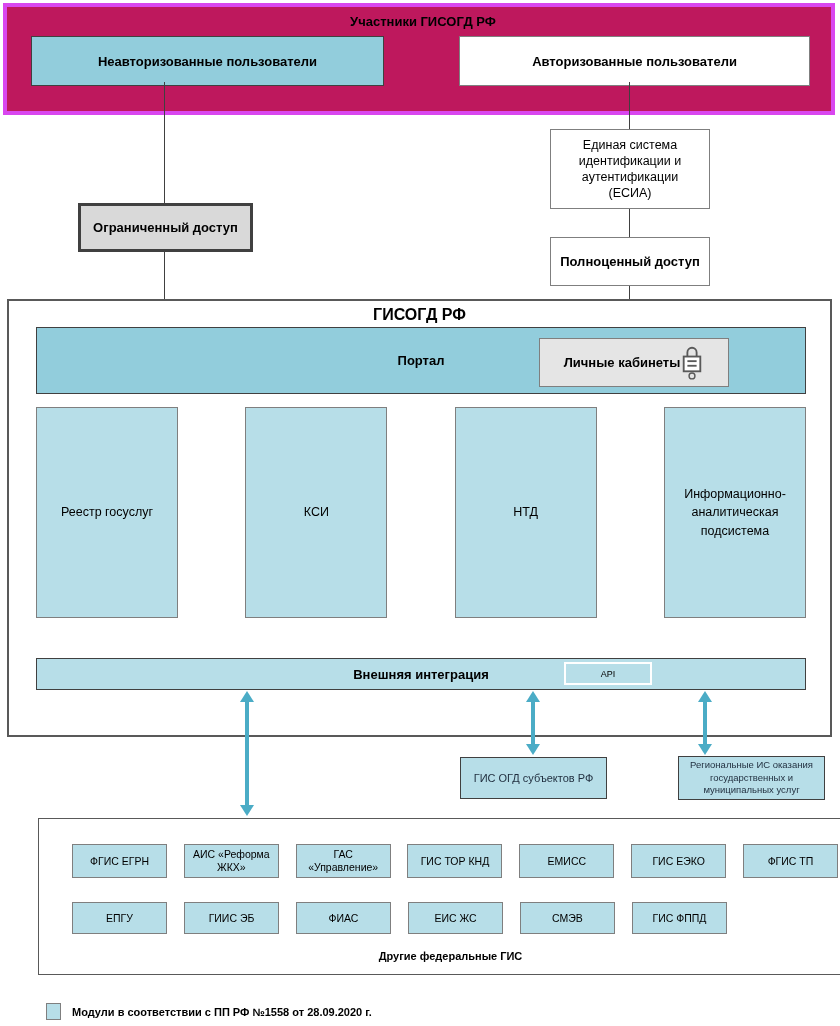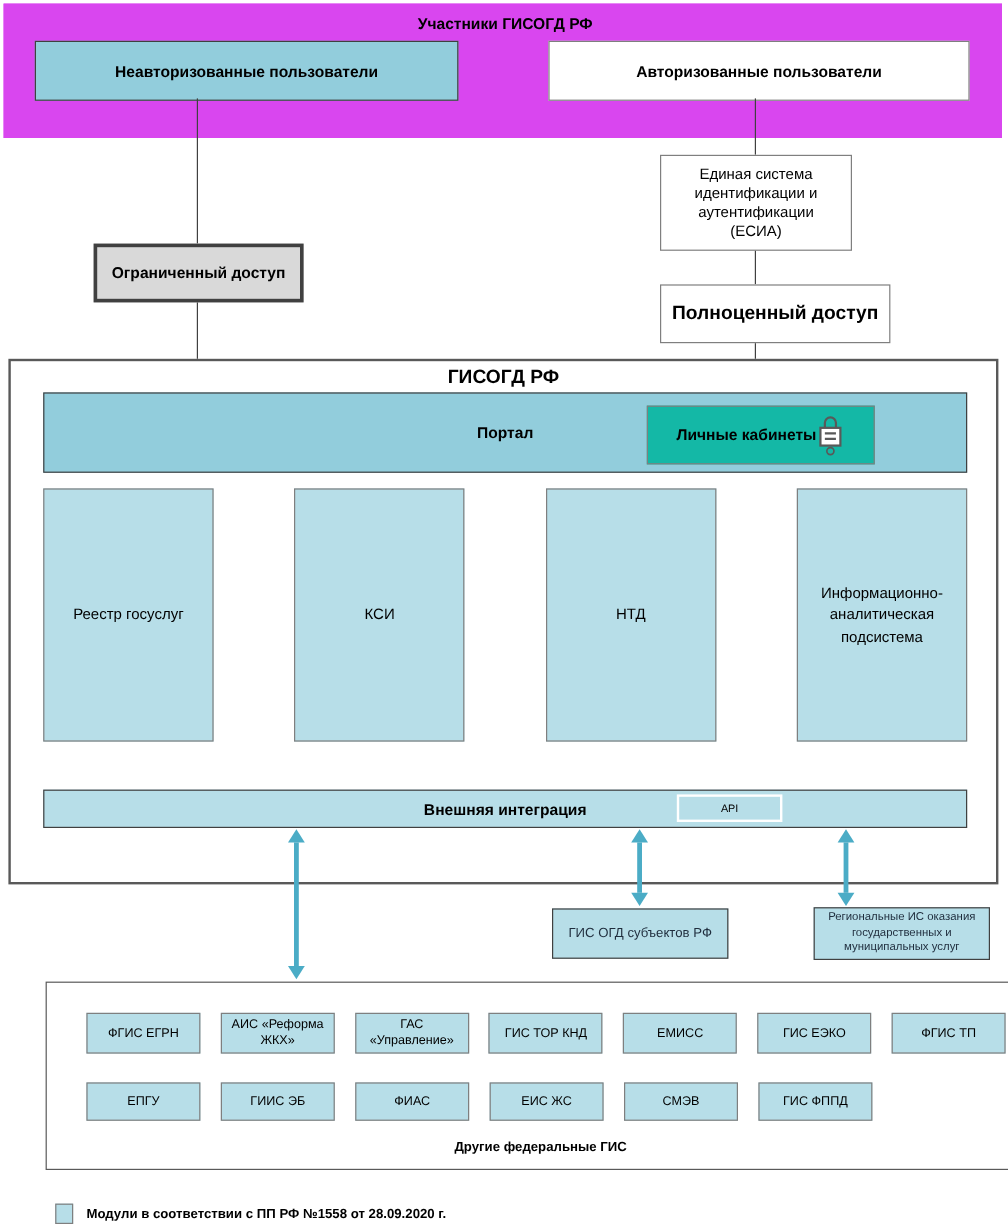--- a/index.html
+++ b/index.html
@@ -19,22 +19,22 @@
   .box {
     display: flex;
     align-items: center;
     justify-content: center;
     text-align: center;
   }
 
   
   .participants {
     left: 3px; top: 3px; width: 832px; height: 112px;
-    background: #d946ef;
-    border: 2px solid #d946ef;
+    background: #be185d;
+    border: 4px solid #d946ef;
   }
   .participants-title {
     left: 0; top: 7px; width: 832px;
     text-align: center; font-size: 13px; font-weight: bold;
   }
   .unauth-box {
     left: 24px; top: 29px; width: 353px; height: 50px;
     background: #92CDDC; border: 1px solid #404040;
     font-size: 13px; font-weight: bold;
   }
@@ -57,42 +57,42 @@
     left: 78px; top: 203px; width: 175px; height: 49px;
     background: #D9D9D9; border: 3px solid #404040;
     font-size: 13px; font-weight: bold;
   }
   .esia-box {
     left: 550px; top: 129px; width: 160px; height: 80px;
     background: #fff; border: 1px solid #7F7F7F;
     font-size: 12.5px; line-height: 1.3; padding: 2px 10px;
   }
   .full-box {
-    left: 550px; top: 237px; width: 192px; height: 49px;
+    left: 550px; top: 237px; width: 160px; height: 49px;
     background: #fff; border: 1px solid #7F7F7F;
-    font-size: 16px; font-weight: bold;
+    font-size: 13px; font-weight: bold;
   }
 
   
   .main-box {
     left: 7px; top: 299px; width: 825px; height: 438px;
     border: 2px solid #595959; background: #fff;
   }
   .main-title {
     left: 0; top: 5px; width: 100%;
     text-align: center; font-size: 16px; font-weight: bold;
   }
   .portal-bar {
     left: 27px; top: 26px; width: 770px; height: 67px;
     background: #92CDDC; border: 1px solid #404040;
     font-size: 13px; font-weight: bold;
   }
   .lk-box {
     left: 530px; top: 37px; width: 190px; height: 49px;
-    background: #14b8a6; border: 1px solid #7F7F7F;
+    background: #e5e5e5; border: 1px solid #7F7F7F;
     display: flex; align-items: center; justify-content: center;
     gap: 0; font-size: 13px; font-weight: bold;
   }
   .modules-row {
     left: 27px; top: 106px; width: 770px; height: 211px;
     display: flex; justify-content: space-between;
   }
   .module-box {
     width: 142px; height: 211px;
     background: #B7DEE8; border: 1px solid #7F7F7F;

